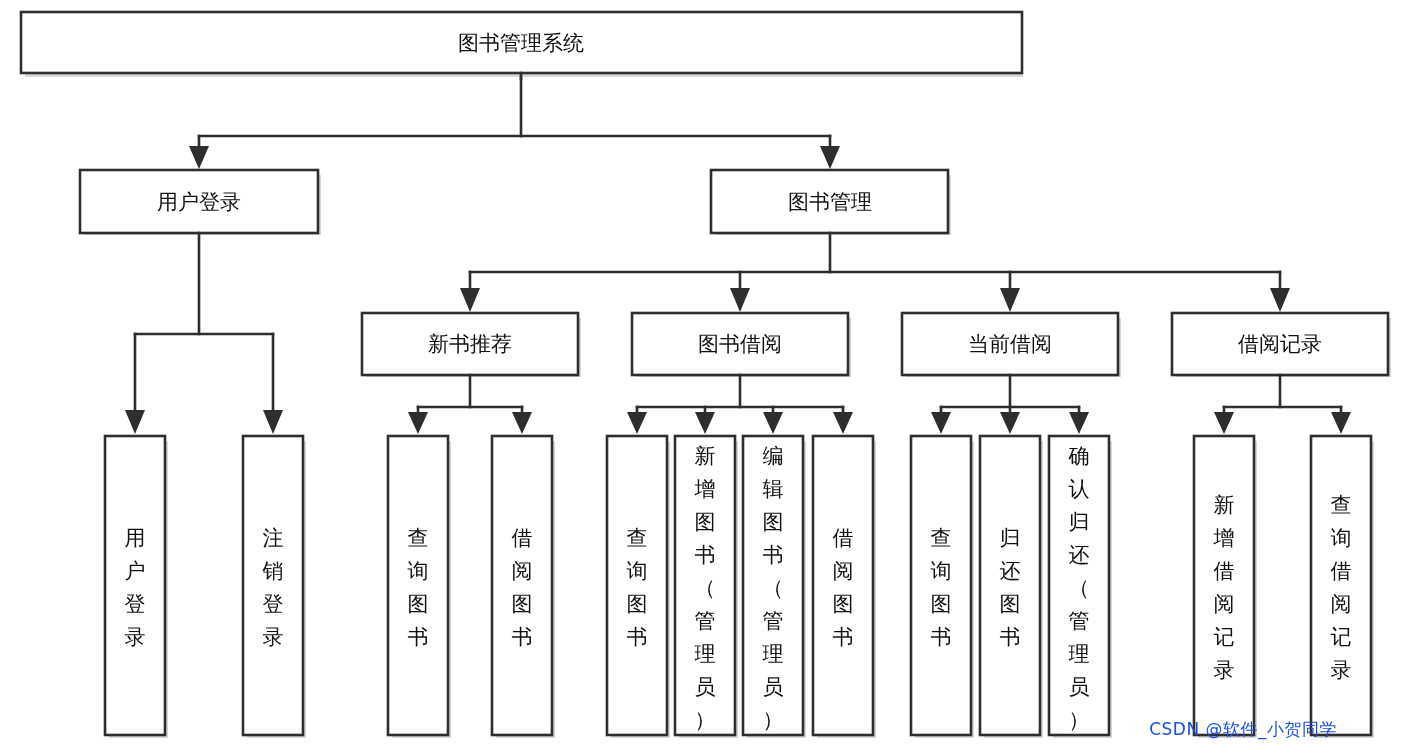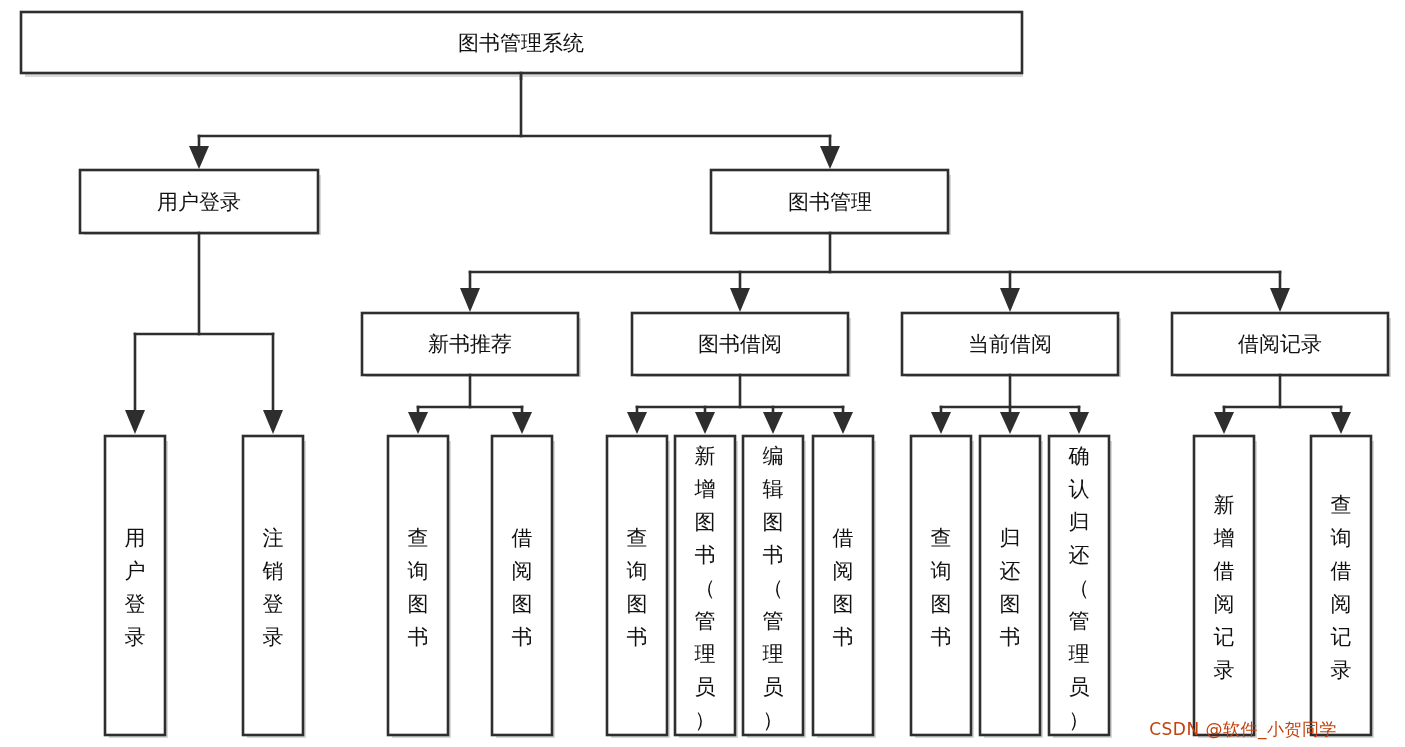--- a/index.html
+++ b/index.html
@@ -55,21 +55,21 @@
     fill: #111111;
     font-size: 21px;
     text-anchor: middle;
   }
   .watermark {
     position: absolute;
     right: 12px;
     bottom: 6px;
     font-family: "DejaVu Sans", "Liberation Sans", sans-serif;
     font-size: 17px;
-    color: #c2410c;
+    color: #1d4ed8;
     white-space: nowrap;
     letter-spacing: 0.5px;
   }
 </style>
 </head>
 <body>
 
 <div id="diagram-root">
 
   <svg class="diagram" viewBox="0 0 1405 747">

